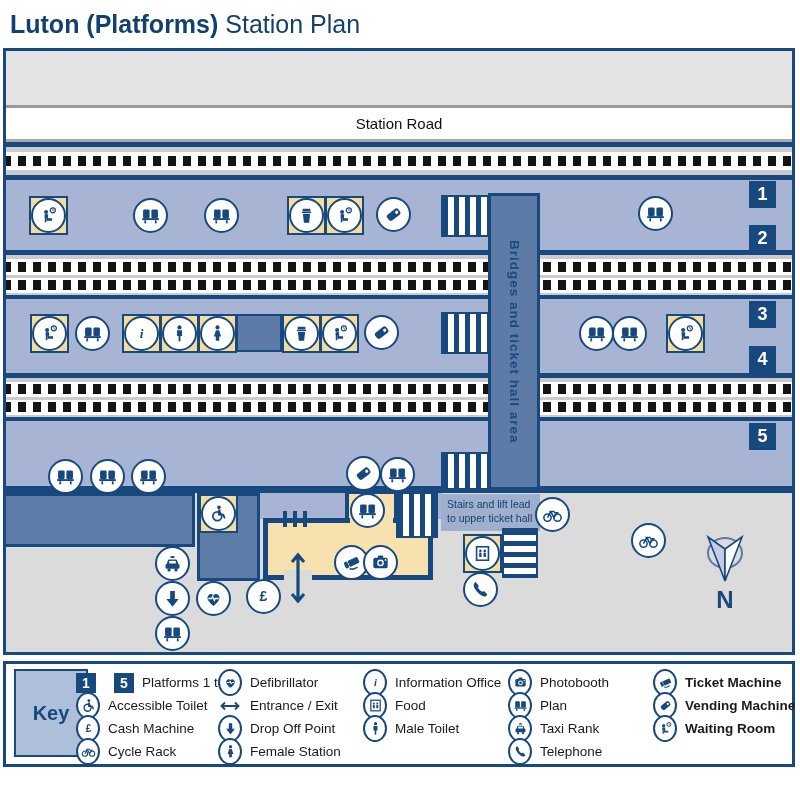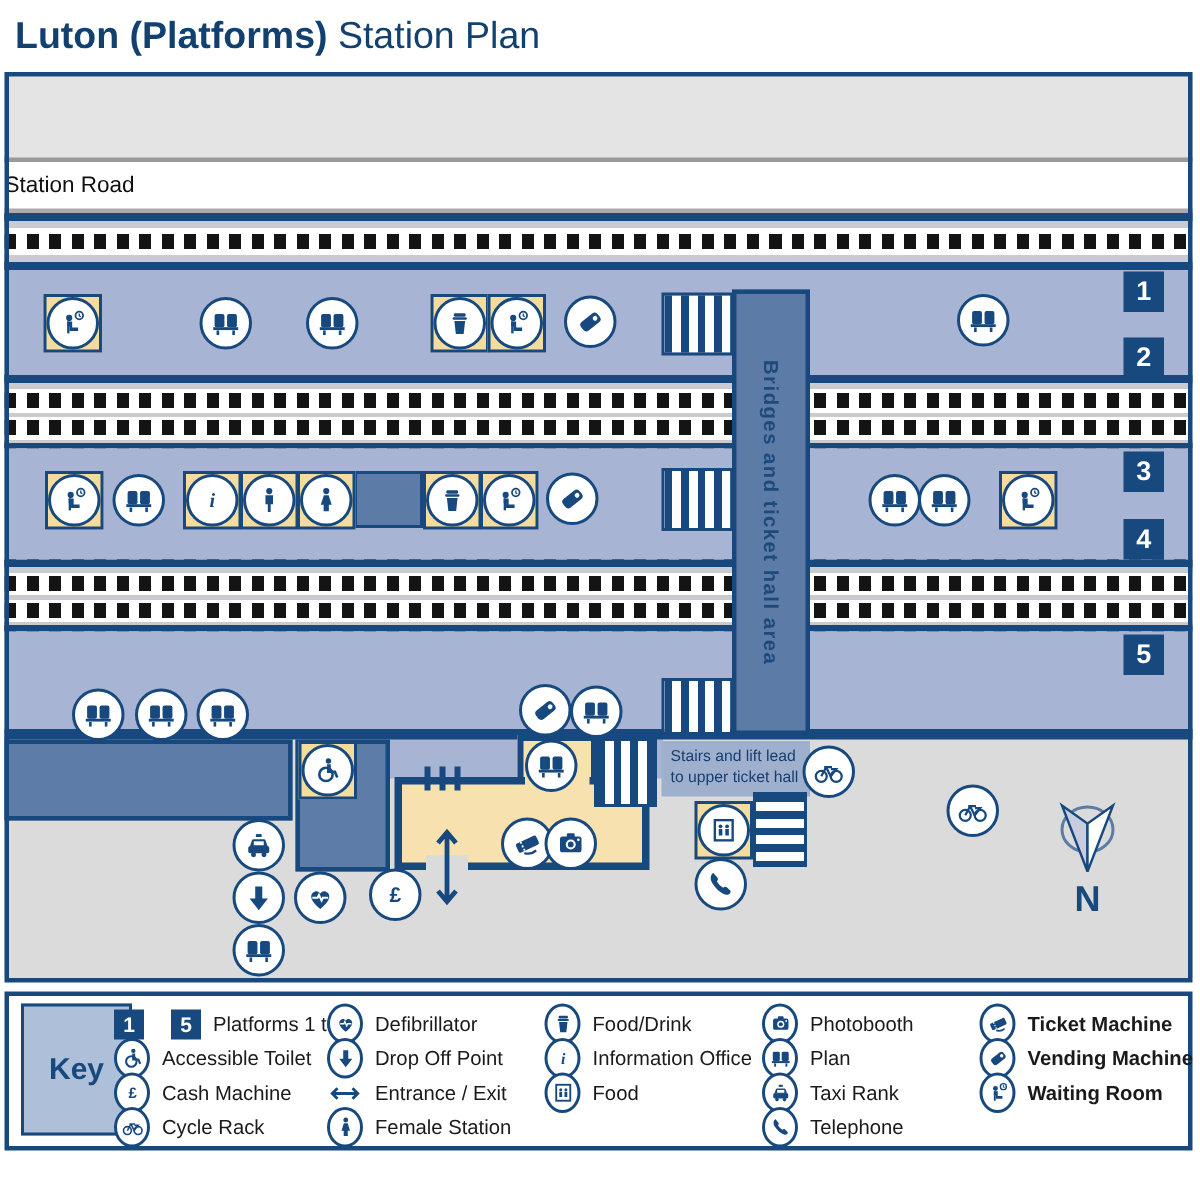--- a/index.html
+++ b/index.html
@@ -6,21 +6,21 @@
   #stage{position:relative;width:800px;height:800px;background:#fff;
          font-family:"Liberation Sans", sans-serif;overflow:hidden;padding-left:39px;}
   .abs{position:absolute;box-sizing:border-box;}
   
   #page-title{left:10px;top:10px;font-size:25px;color:#12406F;white-space:nowrap;}
   #page-title .b{font-weight:bold;}
   
   .band{left:3px;width:792px;}
   #top-gray{top:48px;height:60px;background:#E4E4E4;border-bottom:3px solid #9A9A9A;}
   #road{top:108px;height:34px;background:#fff;border-bottom:3px solid #ABABAB;
-        display:flex;align-items:center;justify-content:flex-start;font-size:15px;color:#101010;}
+        display:flex;align-items:center;justify-content:center;font-size:15px;color:#101010;}
   .track{background-repeat:no-repeat;}
   #track1{top:142px;height:38px;
     background-image:
       linear-gradient(#17497E 0 5px,#C9CBD1 5px 10px,#fff 10px 14px,rgba(0,0,0,0) 14px 24px,#fff 24px 28px,#C9CBD1 28px 33px,#17497E 33px 38px),
       repeating-linear-gradient(90deg,#141414 0 8px,#fff 8px 15px);}
   #track2{top:250px;height:49px;
     background-image:
       linear-gradient(#17497E 0 5px,#C9CBD1 5px 9px,#fff 9px 12px,rgba(0,0,0,0) 12px 22px,#fff 22px 25px,#C9CBD1 25px 28px,#fff 28px 30px,rgba(0,0,0,0) 30px 40px,#fff 40px 43px,#C9CBD1 43px 45px,#17497E 44px 49px),
       repeating-linear-gradient(90deg,#141414 0 8px,#fff 8px 15px);}
   #track3{top:373px;height:48px;
@@ -577,65 +577,51 @@
                   <path fill="#17497E" d="M12 20.5C5 15 3.8 10.7 6.3 8.2c2-2 4.7-1.4 5.7.6 1-2 3.7-2.6 5.7-.6 2.5 2.5 1.3 6.8-5.7 12.3z"></path>
                   <polyline points="6,12 10,12 11,9.8 13,14.2 14,12 18,12" stroke="#fff" stroke-width="1.5" fill="none"></polyline>
                 </g>
               </svg>
             </span>
           </span>
           <span class="key-label">Defibrillator</span>
         </div>
         <div class="key-row">
           <span class="key-ic">
-            <span class="icirc" style="width: 23px; height: 23px; border-width: 2px;">
-              <svg width="15" height="15" viewBox="0 0 24 24">
-                <path fill="#17497E" d="M9.3 3.5h5.4v9h4.3L12 21.5 5 12.5h4.3z"></path>
-              </svg>
-            </span>
-          </span>
-          <span class="key-label">Drop Off Point</span>
-        </div>
-        <div class="key-row">
-          <span class="key-ic">
             <svg width="24" height="24" viewBox="0 0 24 24">
               <path d="M3.5 12h17 M7 8.5 L3.5 12 7 15.5 M17 8.5 L20.5 12 17 15.5" stroke="#17497E" stroke-width="1.9" fill="none"></path>
             </svg>
           </span>
           <span class="key-label">Entrance / Exit</span>
         </div>
         <div class="key-row">
           <span class="key-ic">
             <span class="icirc" style="width: 23px; height: 23px; border-width: 2px;">
               <svg width="15" height="15" viewBox="0 0 24 24">
+                <path fill="#17497E" d="M9.3 3.5h5.4v9h4.3L12 21.5 5 12.5h4.3z"></path>
+              </svg>
+            </span>
+          </span>
+          <span class="key-label">Drop Off Point</span>
+        </div>
+        <div class="key-row">
+          <span class="key-ic">
+            <span class="icirc" style="width: 23px; height: 23px; border-width: 2px;">
+              <svg width="15" height="15" viewBox="0 0 24 24">
                 <g fill="#17497E">
                   <circle cx="12" cy="4.3" r="2.6"></circle>
                   <path d="M10 7.8h4l2.6 8h-2.4v5.5h-4.4v-5.5H7.4z"></path>
                 </g>
               </svg>
             </span>
           </span>
           <span class="key-label">Female Station</span>
         </div>
       </div>
       <div class="abs key-col" style="left: 363px;">
-        <div class="key-row">
-          <span class="key-ic">
-            <span class="icirc" style="width: 23px; height: 23px; border-width: 2px;">
-              <svg width="15" height="15" viewBox="0 0 24 24">
-                <g fill="#17497E">
-                  <rect x="7" y="3.5" width="10" height="3" rx="1.2"></rect>
-                  <rect x="6" y="7" width="12" height="2" rx="1"></rect>
-                  <path d="M7.5 10h9l-1.2 11h-6.6z"></path>
-                </g>
-              </svg>
-            </span>
-          </span>
-          <span class="key-label">Food/Drink</span>
-        </div>
         <div class="key-row">
           <span class="key-ic">
             <span class="icirc" style="width: 23px; height: 23px; border-width: 2px;">
               <svg width="15" height="15" viewBox="0 0 24 24">
                 <text x="12" y="18" text-anchor="middle" font-family="Liberation Serif, serif" font-size="17" font-style="italic" font-weight="bold" fill="#17497E">i</text>
               </svg>
             </span>
           </span>
           <span class="key-label">Information Office</span>
         </div>
@@ -647,20 +633,33 @@
                   <rect x="4.5" y="3.5" width="15" height="17" fill="none" stroke="#17497E" stroke-width="2"></rect>
                   <circle cx="9.3" cy="8.7" r="1.6"></circle>
                   <path d="M7.8 11h3v5.5h-3z"></path>
                   <circle cx="14.8" cy="8.7" r="1.6"></circle>
                   <path d="M13.3 11h3v5.5h-3z"></path>
                 </g>
               </svg>
             </span>
           </span>
           <span class="key-label">Food</span>
+        </div>
+        <div class="key-row">
+          <span class="key-ic">
+            <span class="icirc" style="width: 23px; height: 23px; border-width: 2px;">
+              <svg width="15" height="15" viewBox="0 0 24 24">
+                <g fill="#17497E">
+                  <circle cx="12" cy="4.3" r="2.6"></circle>
+                  <path d="M8.8 7.8h6.4v7.5h-2v6.5h-2.4v-6.5h-2z"></path>
+                </g>
+              </svg>
+            </span>
+          </span>
+          <span class="key-label">Male Toilet</span>
         </div>
       </div>
       <div class="abs key-col" style="left: 508px;">
         <div class="key-row">
           <span class="key-ic">
             <span class="icirc" style="width: 23px; height: 23px; border-width: 2px;">
               <svg width="15" height="15" viewBox="0 0 24 24">
                 <g fill="#17497E">
                   <rect x="9" y="4" width="6" height="4" rx="1"></rect>
                   <rect x="3.8" y="6.5" width="16.4" height="12" rx="2"></rect>

